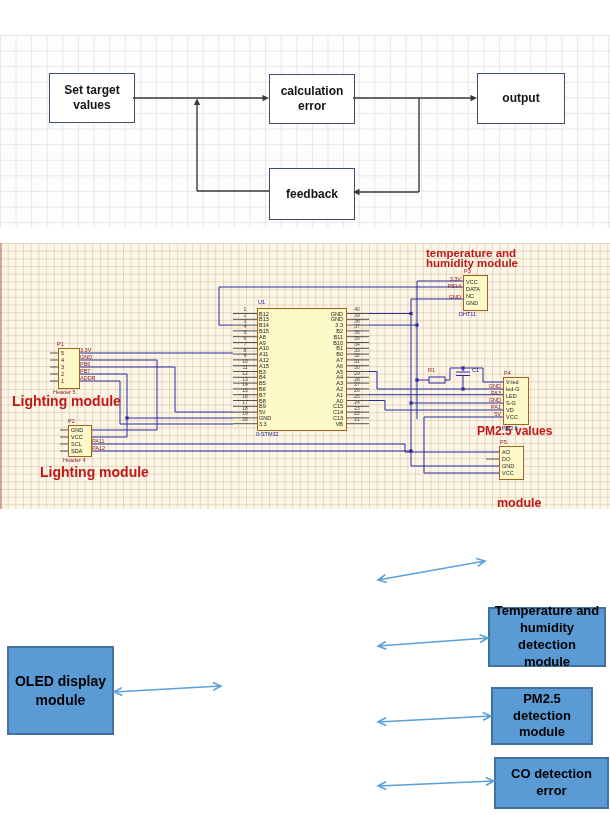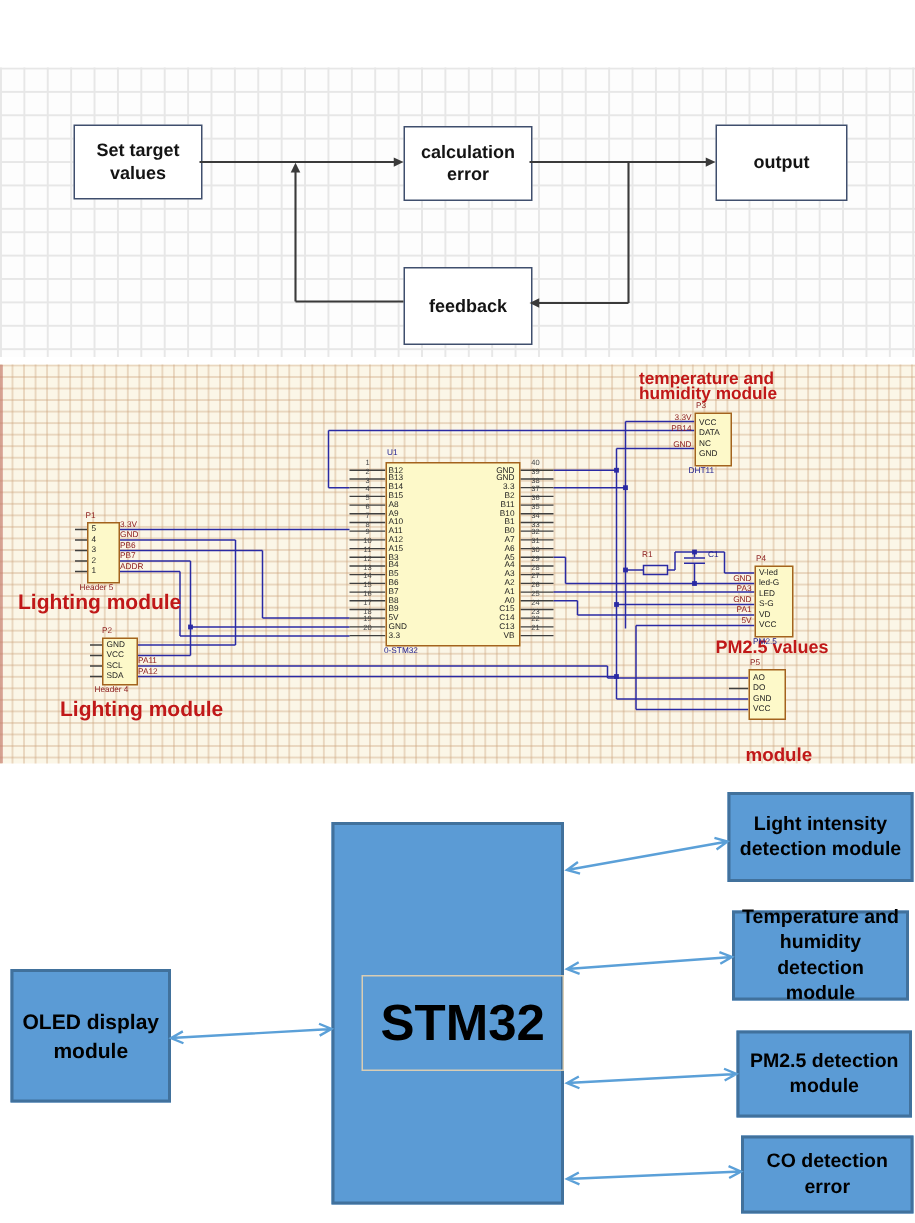--- a/index.html
+++ b/index.html
@@ -1,20 +1,20 @@
 <!DOCTYPE html>
 <html><head>
 <meta charset="utf-8">
 <style>
   html,body{margin:0;padding:0;background:#fff;}
   #stage{position:relative;width:610px;height:815px;background:#ffffff;overflow:hidden;
          font-family:"Liberation Sans",sans-serif;}
   .abs{position:absolute;}
   
-  #fc-grid{left:0;top:45px;width:610px;height:193px;background-color:#fdfdfd;
+  #fc-grid{left:0;top:35px;width:610px;height:193px;background-color:#fdfdfd;
     background-image:linear-gradient(#e7e7e7 1px,transparent 1px),
                      linear-gradient(90deg,#e7e7e7 1px,transparent 1px);
     background-size:15.6px 15.6px;}
   .fc-box{position:absolute;background:#fff;border:1px solid #3f4e6d;display:flex;
     align-items:center;justify-content:center;text-align:center;font-size:12px;
     font-weight:700;color:#141414;white-space:pre-line;line-height:1.25;}
   
   #sch{left:0;top:243px;width:610px;height:266px;background-color:#fbf6e7;
     background-image:linear-gradient(rgba(204,164,126,.38) 1px,transparent 1px),
                      linear-gradient(90deg,rgba(204,164,126,.38) 1px,transparent 1px);
@@ -319,29 +319,24 @@
       <div class="pin-name" style="left:502px;top:206px;width:19px">AO</div>
       <div class="pin-name" style="left:502px;top:213px;width:19px">DO</div>
       <div class="pin-name" style="left:502px;top:220px;width:19px">GND</div>
       <div class="pin-name" style="left:502px;top:227px;width:19px">VCC</div>
       <div class="desig red" style="left:500px;top:196px">P5</div>
     </div>
 
   <div class="abs" id="blk" style="left:0;top:509px;width:610px;height:306px">
     <div class="blk" style="left:7px;top:137px;width:107px;height:89px;font-size:14px">OLED display
 module</div>
-    <div class="blk" style="left:221px;top:39px;width:155px;height:255px">
-      <div id="stm-inner">STM32</div>
-    </div>
-    <div class="blk" style="left:485px;top:19px;width:124px;height:60px;font-size:13px">Light intensity
-detection module</div>
     <div class="blk" style="left:488px;top:98px;width:118px;height:60px;font-size:13px">Temperature and
 humidity detection
 module</div>
-    <div class="blk" style="left:491px;top:178px;width:117px;height:58px;font-size:13px">PM2.5 detection
+    <div class="blk" style="left:491px;top:178px;width:102px;height:58px;font-size:13px">PM2.5 detection
 module</div>
     <div class="blk" style="left:494px;top:248px;width:115px;height:52px;font-size:13px">CO detection
 error</div>
     <svg id="blk-svg" width="610" height="306" style="left:0;top:0">
         <path d="M114 183L221 177M122.3 186.5L114 183L121.9 178.6M212.7 173.5L221 177L213.1 181.4" fill="none" stroke="#5ba0d8" stroke-width="1.6"></path>
         <path d="M378 71L485 52M386.7 73.4L378 71L385.3 65.7M476.3 49.6L485 52L477.7 57.3" fill="none" stroke="#5ba0d8" stroke-width="1.6"></path>
         <path d="M378 137L488 129M386.4 140.3L378 137L385.8 132.5M479.6 125.7L488 129L480.2 133.5" fill="none" stroke="#5ba0d8" stroke-width="1.6"></path>
         <path d="M378 213L491 207M386.3 216.5L378 213L385.9 208.7M482.7 203.5L491 207L483.1 211.3" fill="none" stroke="#5ba0d8" stroke-width="1.6"></path>
         <path d="M378 277L494 272M386.3 280.6L378 277L385.9 272.7M485.7 268.4L494 272L486.1 276.3" fill="none" stroke="#5ba0d8" stroke-width="1.6"></path>
       </svg>

